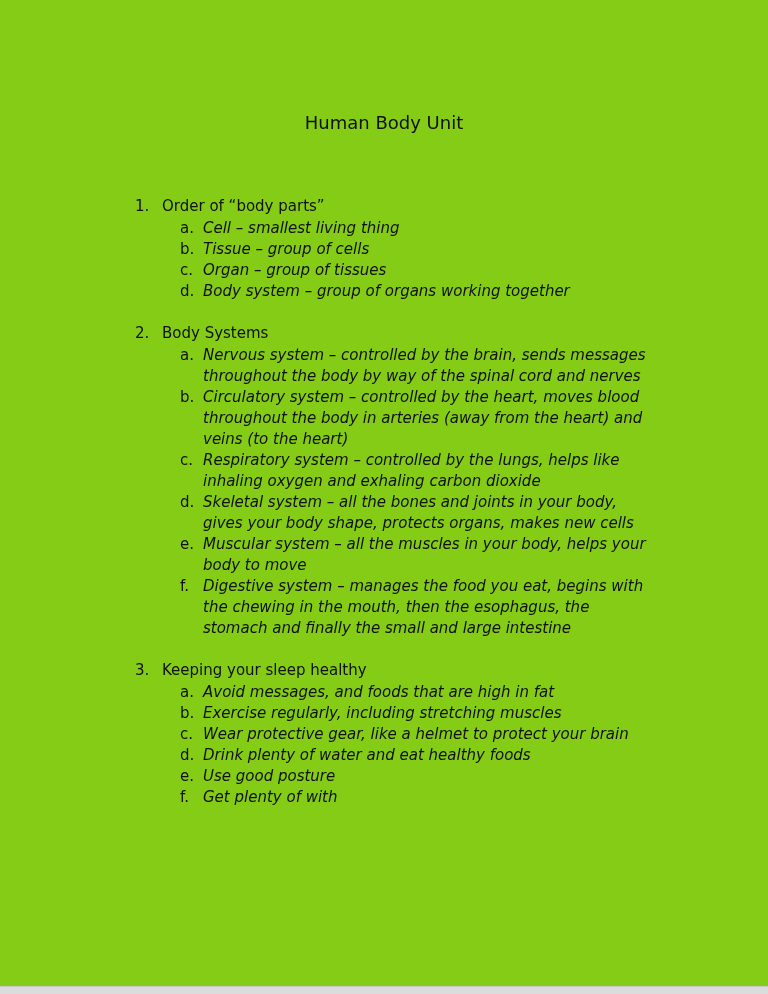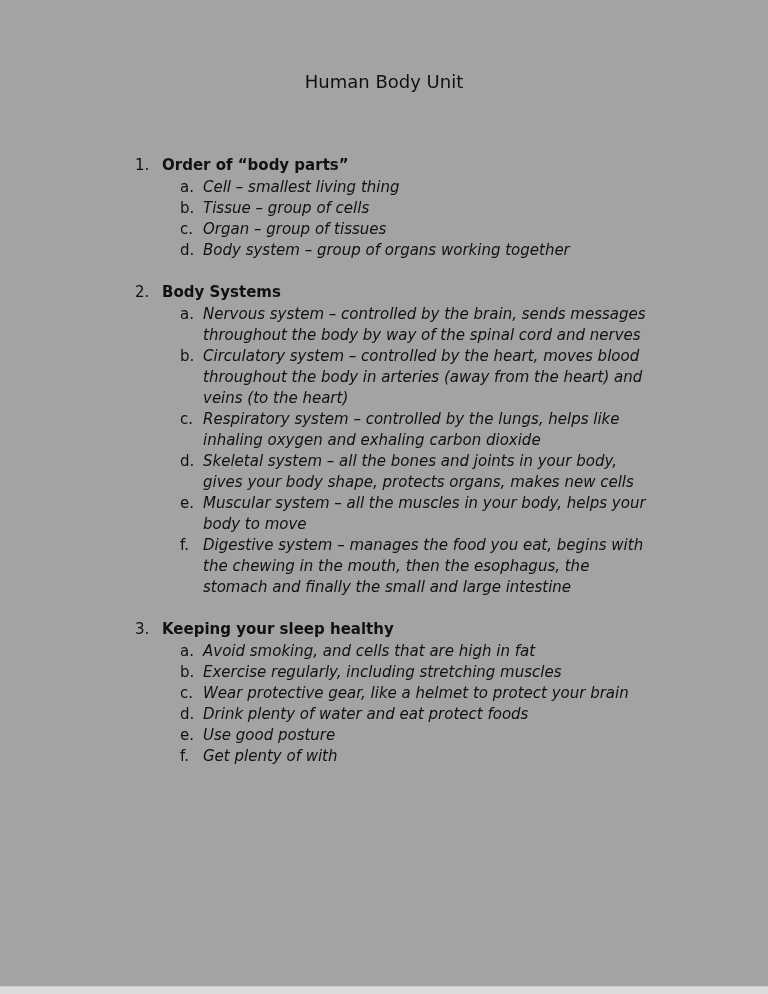--- a/index.html
+++ b/index.html
@@ -7,22 +7,22 @@
     padding: 0;
     background: #ffffff;
     font-family: "DejaVu Sans", "Liberation Sans", sans-serif;
     color: #111111;
   }
   .page {
     position: relative;
     width: 768px;
     height: 994px;
     box-sizing: border-box;
-    padding: 65px 108px 0 135px;
-    background: #a3a3a3;
+    padding: 106px 108px 0 135px;
+    background: #84cc16;
     overflow: hidden;
   }
   .doc-title {
     text-align: center;
     font-size: 18px;
     line-height: 34px;
     margin-left: -27px; 
     margin-bottom: 56px;
     font-weight: 400;
   }
@@ -36,21 +36,20 @@
     display: flex;
     font-size: 15px;
     line-height: 21px;
     margin-bottom: 1px;
   }
   .section-head .num {
     flex: 0 0 27px;
   }
   .section-head .head-text {
     flex: 1;
-    font-weight: bold;
   }
   .items {
     padding-left: 45px;
   }
   .item {
     display: flex;
     font-size: 15px;
     line-height: 21px;
   }
   .item .letter {
@@ -141,33 +140,33 @@
     </div>
 
     <div class="section">
       <div class="section-head">
         <span class="num">3.</span>
         <span class="head-text">Keeping your sleep healthy</span>
       </div>
       <div class="items">
         <div class="item">
           <span class="letter">a.</span>
-          <span class="item-text">Avoid smoking, and cells that are high in fat</span>
+          <span class="item-text">Avoid messages, and foods that are high in fat</span>
         </div>
         <div class="item">
           <span class="letter">b.</span>
           <span class="item-text">Exercise regularly, including stretching muscles</span>
         </div>
         <div class="item">
           <span class="letter">c.</span>
           <span class="item-text">Wear protective gear, like a helmet to protect your brain</span>
         </div>
         <div class="item">
           <span class="letter">d.</span>
-          <span class="item-text">Drink plenty of water and eat protect foods</span>
+          <span class="item-text">Drink plenty of water and eat healthy foods</span>
         </div>
         <div class="item">
           <span class="letter">e.</span>
           <span class="item-text">Use good posture</span>
         </div>
         <div class="item">
           <span class="letter">f.</span>
           <span class="item-text">Get plenty of with</span>
         </div>
       </div>

